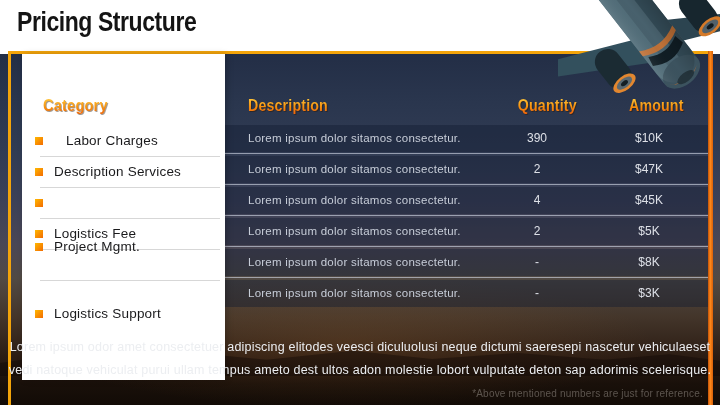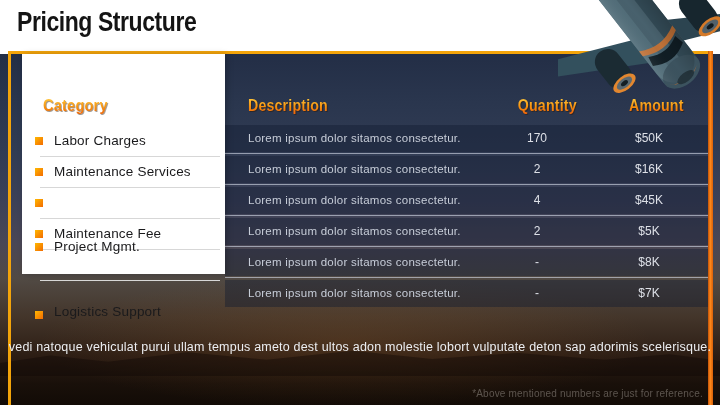--- a/index.html
+++ b/index.html
@@ -33,21 +33,21 @@
     background:rgba(14,8,4,0.42);
     clip-path:polygon(0 62%, 7% 40%, 15% 58%, 26% 30%, 37% 52%, 49% 26%, 60% 50%, 72% 32%, 84% 52%, 93% 36%, 100% 55%, 100% 100%, 0 100%);
   }
   
   .frame-top   { position:absolute; left:8px;  top:51px; width:705px; height:3px;  background:#f3a40a; }
   .frame-left  { position:absolute; left:8px;  top:51px; width:3px;  height:354px; background:#f3a40a; }
   .frame-right { position:absolute; left:708px; top:51px; width:5px; height:354px;
                  background:linear-gradient(90deg,#c25107,#ff8a1c 45%,#d85f08); }
   
   .card {
-    position:absolute; left:22px; top:54px; width:203px; height:220px;
+    position:absolute; left:22px; top:54px; width:203px; height:326px;
     background:#ffffff; box-shadow:2px 0 6px rgba(0,0,0,0.22);
   }
   .grad-header {
     font-weight:900; letter-spacing:0.2px; white-space:nowrap;
     background:linear-gradient(180deg,#ffc83d 10%,#f7920e 55%,#ee620a 95%);
     -webkit-background-clip:text; background-clip:text; color:transparent;
     filter:drop-shadow(1px 1px 0 rgba(40,20,0,0.45));
     transform:scaleX(0.86); transform-origin:left center;
   }
   .cat-header { position:absolute; left:21px; top:42px; font-size:17px; }
@@ -111,28 +111,28 @@
   <div class="frame-top"></div>
   <div class="frame-left"></div>
   <div class="frame-right"></div>
 
   <div class="thead-desc grad-header">Description</div>
   <div class="thead-qty  grad-header" style="transform:scaleX(0.86) translateX(8%);">Quantity</div>
   <div class="thead-amt  grad-header" style="transform:scaleX(0.86) translateX(8%);">Amount</div>
 
   <div class="trow" style="top:125px;">
     <span class="cell-desc">Lorem ipsum dolor sitamos consectetur.</span>
-    <span class="cell-qty">170</span>
-    <span class="cell-amt">$50K</span>
+    <span class="cell-qty">390</span>
+    <span class="cell-amt">$10K</span>
   </div>
   <div class="trow-sep" style="top:153px;"></div>
   <div class="trow" style="top:156px;">
     <span class="cell-desc">Lorem ipsum dolor sitamos consectetur.</span>
     <span class="cell-qty">2</span>
-    <span class="cell-amt">$16K</span>
+    <span class="cell-amt">$47K</span>
   </div>
   <div class="trow-sep" style="top:184px;"></div>
   <div class="trow" style="top:187px;">
     <span class="cell-desc">Lorem ipsum dolor sitamos consectetur.</span>
     <span class="cell-qty">4</span>
     <span class="cell-amt">$45K</span>
   </div>
   <div class="trow-sep" style="top:215px;"></div>
   <div class="trow" style="top:218px;">
     <span class="cell-desc">Lorem ipsum dolor sitamos consectetur.</span>
@@ -142,57 +142,58 @@
   <div class="trow-sep" style="top:246px;"></div>
   <div class="trow" style="top:249px;">
     <span class="cell-desc">Lorem ipsum dolor sitamos consectetur.</span>
     <span class="cell-qty">-</span>
     <span class="cell-amt">$8K</span>
   </div>
   <div class="trow-sep" style="top:277px;"></div>
   <div class="trow" style="top:280px;">
     <span class="cell-desc">Lorem ipsum dolor sitamos consectetur.</span>
     <span class="cell-qty">-</span>
-    <span class="cell-amt">$7K</span>
+    <span class="cell-amt">$3K</span>
   </div>
 
   <div class="card">
     <div class="cat-header grad-header">Category</div>
 
-    <div class="cat-item" style="top:71px;">
+    <div class="cat-item" style="top:71px;gap:12px;">
       <span class="bullet"></span>
       <span class="cat-label">Labor Charges</span>
     </div>
     <div class="card-sep" style="top:102px;"></div>
     <div class="cat-item" style="top:102px;">
       <span class="bullet"></span>
-      <span class="cat-label">Maintenance Services</span>
+      <span class="cat-label">Description Services</span>
     </div>
     <div class="card-sep" style="top:133px;"></div>
     <div class="cat-item" style="top:133px;">
       <span class="bullet"></span>
     </div>
     <div class="card-sep" style="top:164px;"></div>
     <div class="cat-item" style="top:164px;">
       <span class="bullet"></span>
-      <span class="cat-label">Maintenance Fee</span>
+      <span class="cat-label">Logistics Fee</span>
     </div>
     <div class="card-sep" style="top:195px;"></div>
     <div class="cat-item" style="top:177px;">
       <span class="bullet"></span>
       <span class="cat-label">Project Mgmt.</span>
     </div>
     <div class="card-sep" style="top:226px;"></div>
-    <div class="cat-item" style="top:234px;align-items:flex-end;">
+    <div class="cat-item" style="top:244px;">
       <span class="bullet"></span>
       <span class="cat-label">Logistics Support</span>
     </div>
   </div>
 
   <div class="footer-par">
+    <div>Lorem ipsum odor amet consectetuer adipiscing elitodes veesci diculuolusi neque dictumi saeresepi nascetur vehiculaeset</div>
     <div>vedi natoque vehiculat purui ullam tempus ameto dest ultos adon molestie lobort vulputate deton sap adorimis scelerisque.</div>
   </div>
   <div class="footnote">*Above mentioned numbers are just for reference.</div>
 
   <div class="plane-wrap">
     <svg width="180" height="152" viewBox="0 0 180 152">
       <g transform="rotate(-38 105 62)">
 
         <polygon points="122,40 196,86 202,102 124,68" fill="#2c4450"></polygon>
 

